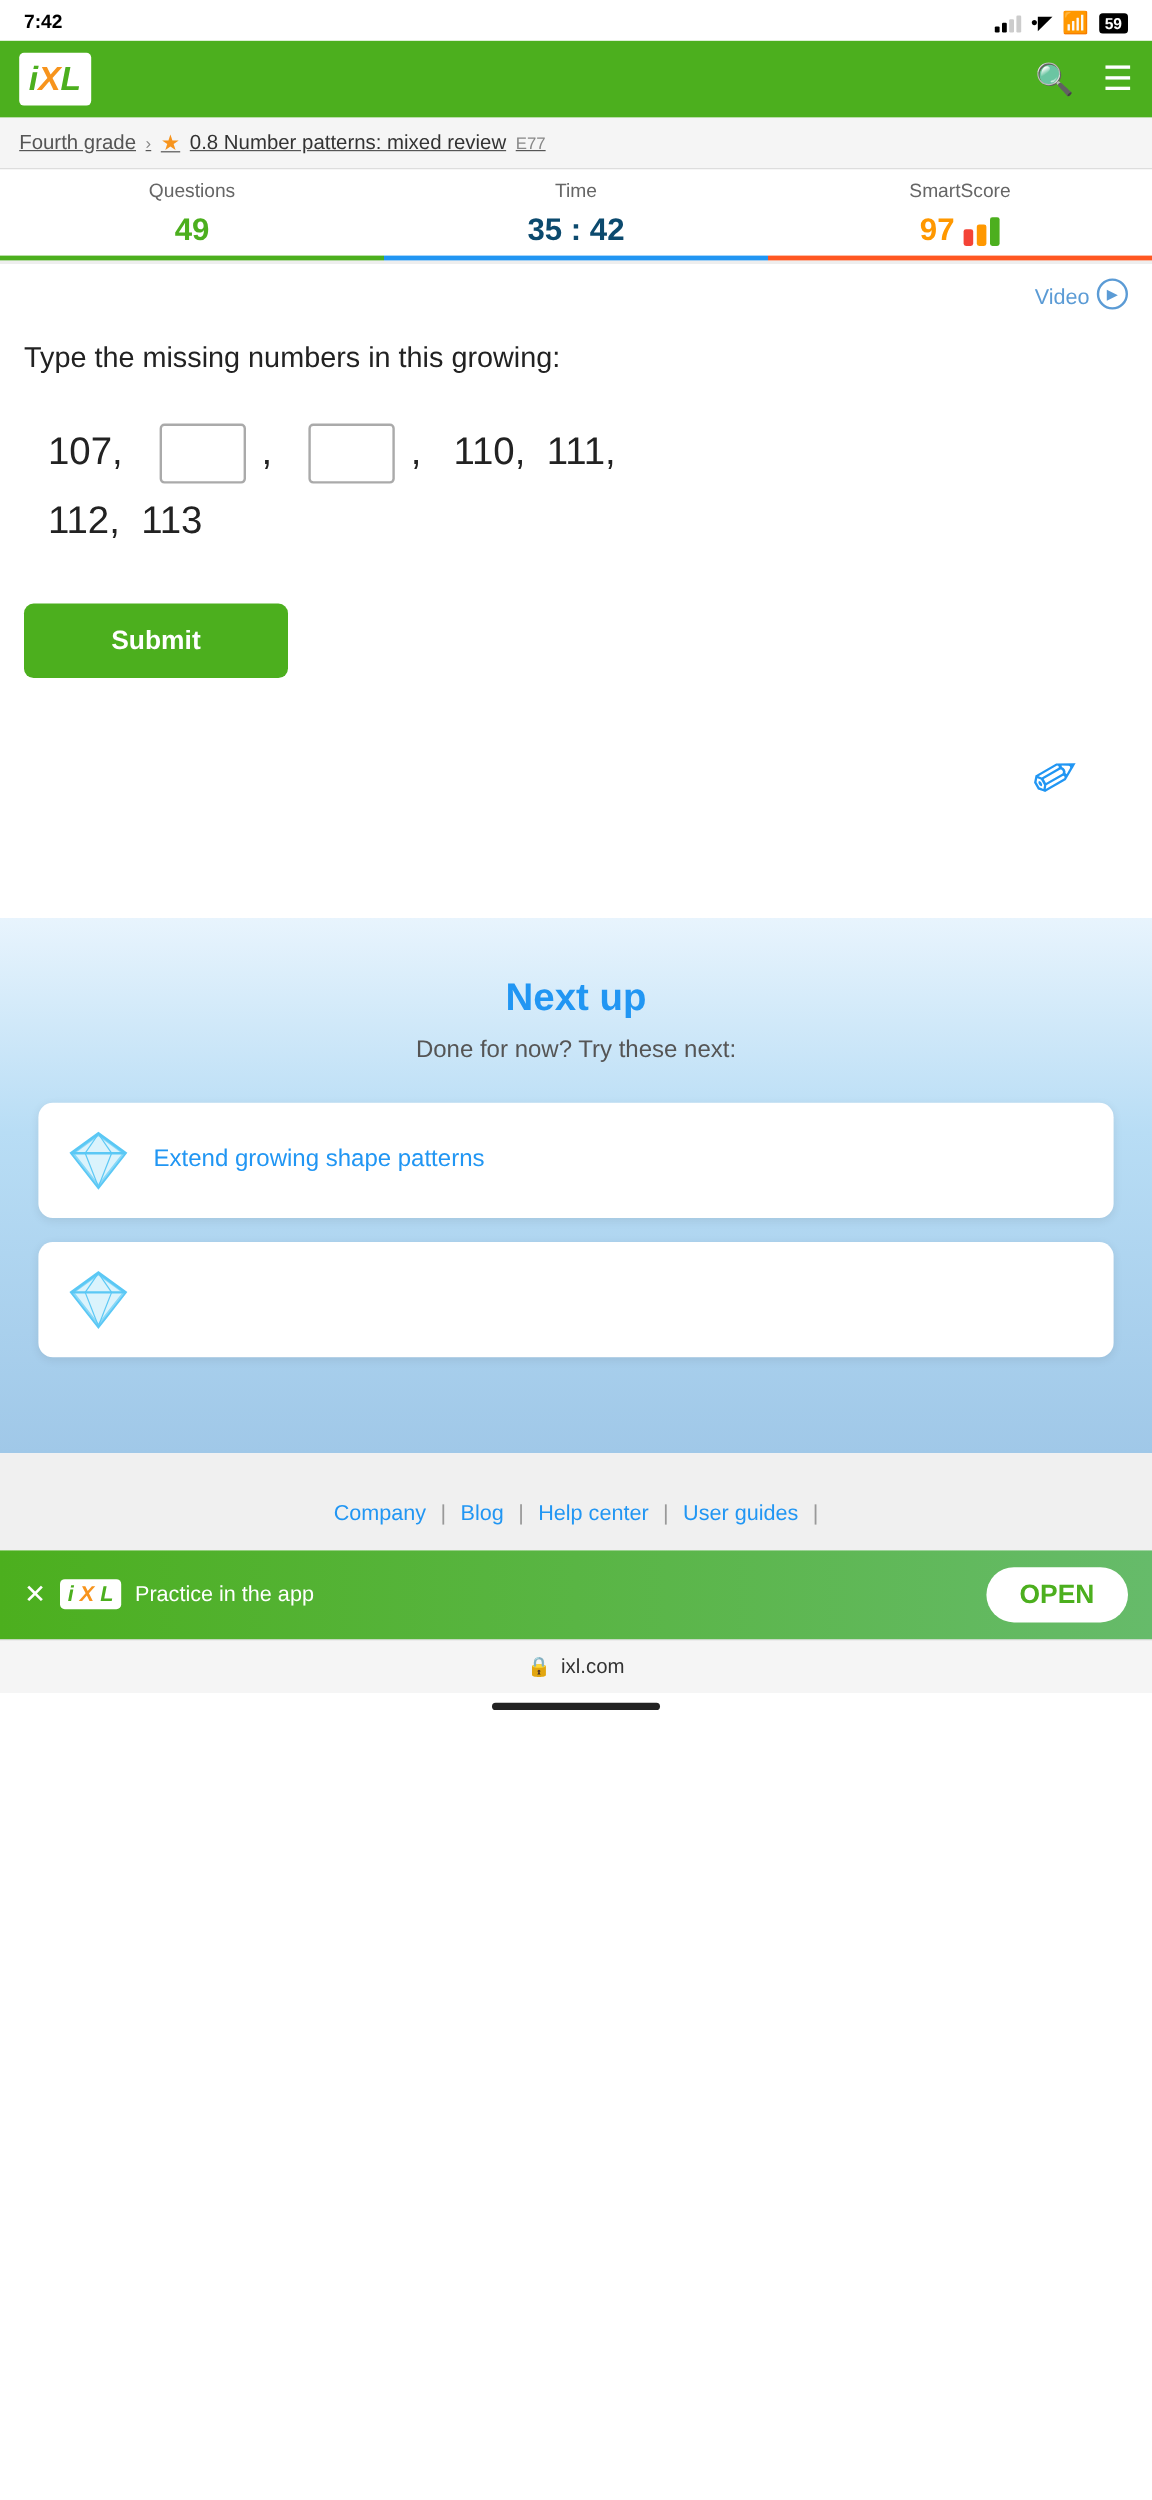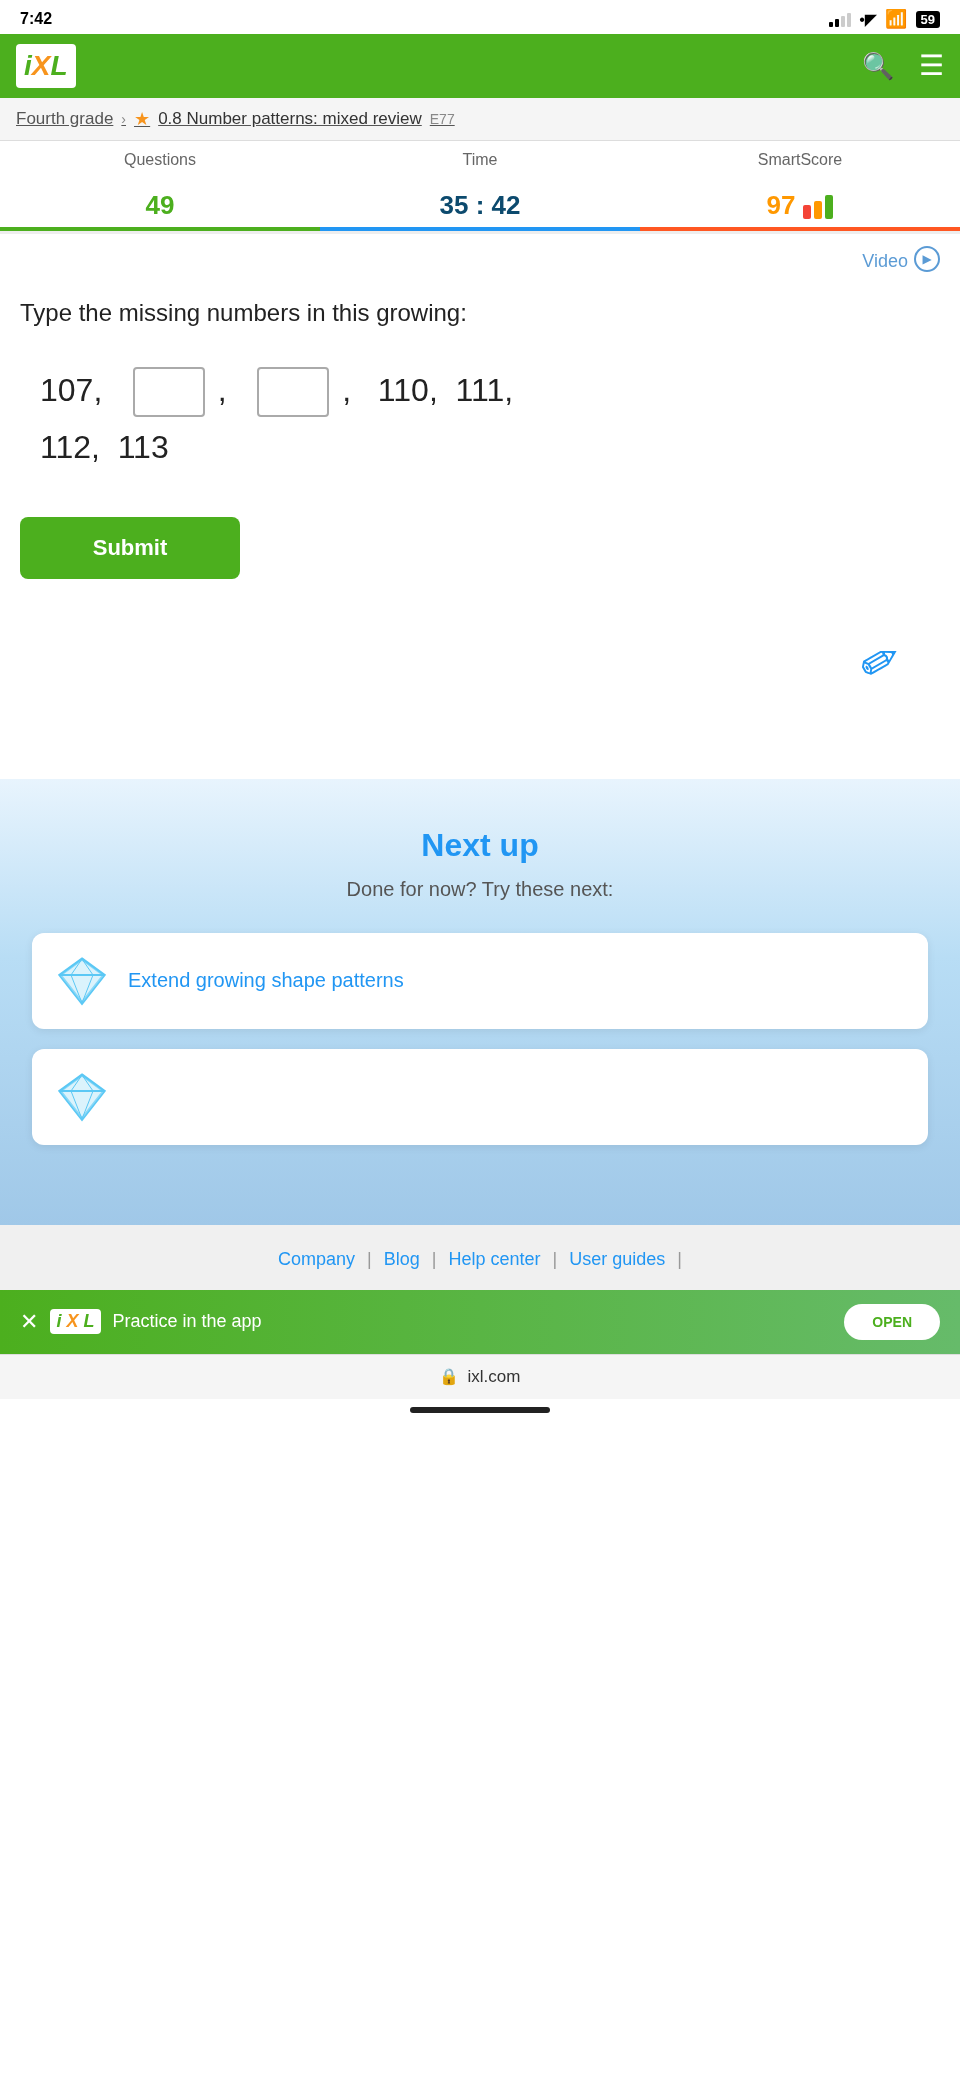--- a/index.html
+++ b/index.html
@@ -146,21 +146,21 @@
       padding: 10px 8px 6px 8px;
       border-bottom: 4px solid transparent;
       position: relative;
     }
     .stat-item:first-child { border-bottom-color: #4caf1e; }
     .stat-item:nth-child(2) { border-bottom-color: #2196f3; }
     .stat-item:nth-child(3) { border-bottom-color: #ff5722; }
     .stat-label {
       font-size: 16px;
       color: #666;
-      margin-bottom: 21px;
+      margin-bottom: 7px;
     }
     .stat-value-green { font-size: 26px; font-weight: 700; color: #4caf1e; }
     .stat-value-blue { font-size: 26px; font-weight: 700; color: #0c4a6e; }
     .stat-value-orange { font-size: 26px; font-weight: 700; color: #ff9800; display: flex; align-items: center; gap: 8px; }
     .score-bars {
       display: flex;
       gap: 3px;
       align-items: flex-end;
       height: 26px;
     }
@@ -288,21 +288,21 @@
     }
     .next-item-label {
       font-size: 20px;
       color: #2196f3;
       font-weight: 500;
     }
 
     
     .footer-section {
       background: #f0f0f0;
-      padding: 24px 20px 20px 20px;
+      padding: 40px 20px 20px 20px;
     }
     .footer-links {
       display: flex;
       justify-content: center;
       align-items: center;
       gap: 12px;
       font-size: 18px;
       color: #2196f3;
       flex-wrap: wrap;
     }
@@ -346,21 +346,21 @@
       font-size: 18px;
       color: #fff;
       font-weight: 500;
     }
     .open-btn {
       background: #fff;
       color: #4caf1e;
       border: none;
       border-radius: 24px;
       padding: 10px 28px;
-      font-size: 14px;
+      font-size: 22px;
       font-weight: 700;
       cursor: pointer;
     }
 
     
     .url-bar {
       background: #f5f5f5;
       padding: 12px 20px;
       display: flex;
       align-items: center;

